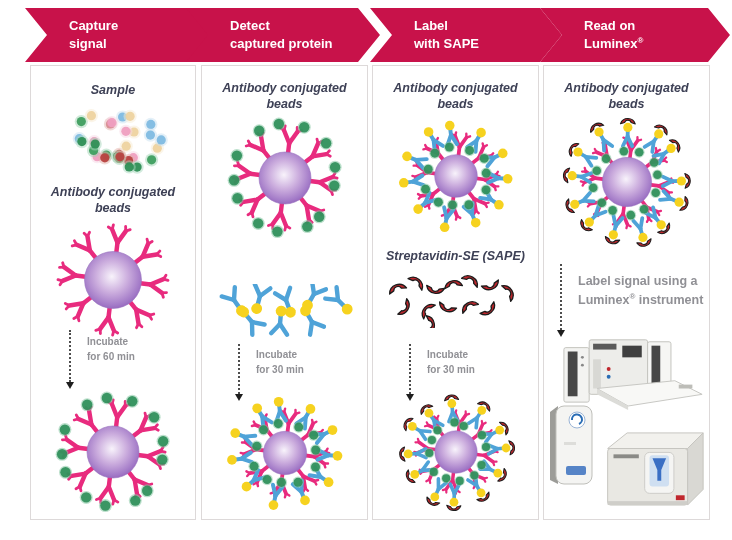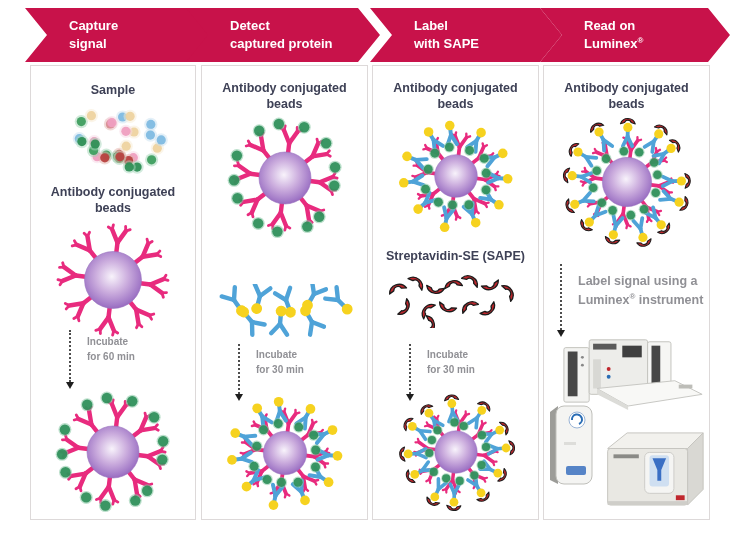--- a/index.html
+++ b/index.html
@@ -10,21 +10,21 @@
           clip-path:polygon(0 0,calc(100% - 22px) 0,100% 50%,calc(100% - 22px) 100%,0 100%,22px 50%);
           color:#fff;font-weight:bold;font-size:13px;line-height:1.35;
           padding:9px 0 0 44px;box-sizing:border-box;}
   .banner .l2{display:block;}
   .reg{font-size:8px;vertical-align:5px;}
   
   .panel{position:absolute;top:65px;height:455px;background:#fff;border:1px solid #ddd9d9;
          box-sizing:border-box;}
   .cx{position:absolute;left:50%;transform:translateX(-50%);}
   .lbl{font-weight:bold;font-size:12.5px;color:var(--label,#3e4156);text-align:center;
-       white-space:pre-line;line-height:1.3;width:100%;}
+       white-space:pre-line;line-height:1.3;width:100%;font-style:italic;}
   .inc{font-weight:bold;font-size:10px;color:var(--muted,#939399);
        white-space:pre-line;line-height:1.5;}
   .increading{font-weight:bold;font-size:12.5px;color:var(--muted,#939399);line-height:1.5;}
   
   .dotarrow{position:absolute;width:0;border-left:2px dotted #4d4d4d;}
   .dotarrow .head{position:absolute;bottom:-7px;left:-5px;width:0;height:0;
        border:4px solid transparent;border-top:7px solid #1e1e1e;border-bottom:none;}
   .incrow{position:absolute;left:0;right:0;display:flex;}
   svg{display:block;}
 </style>

